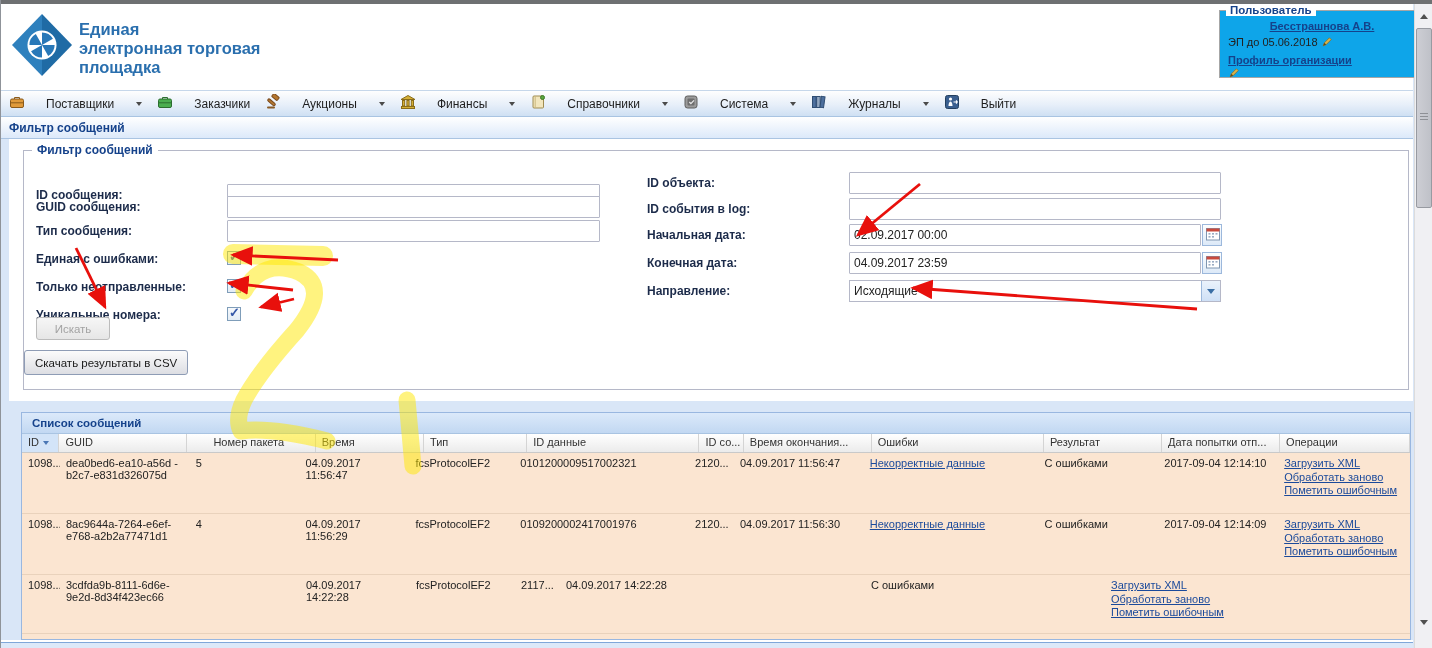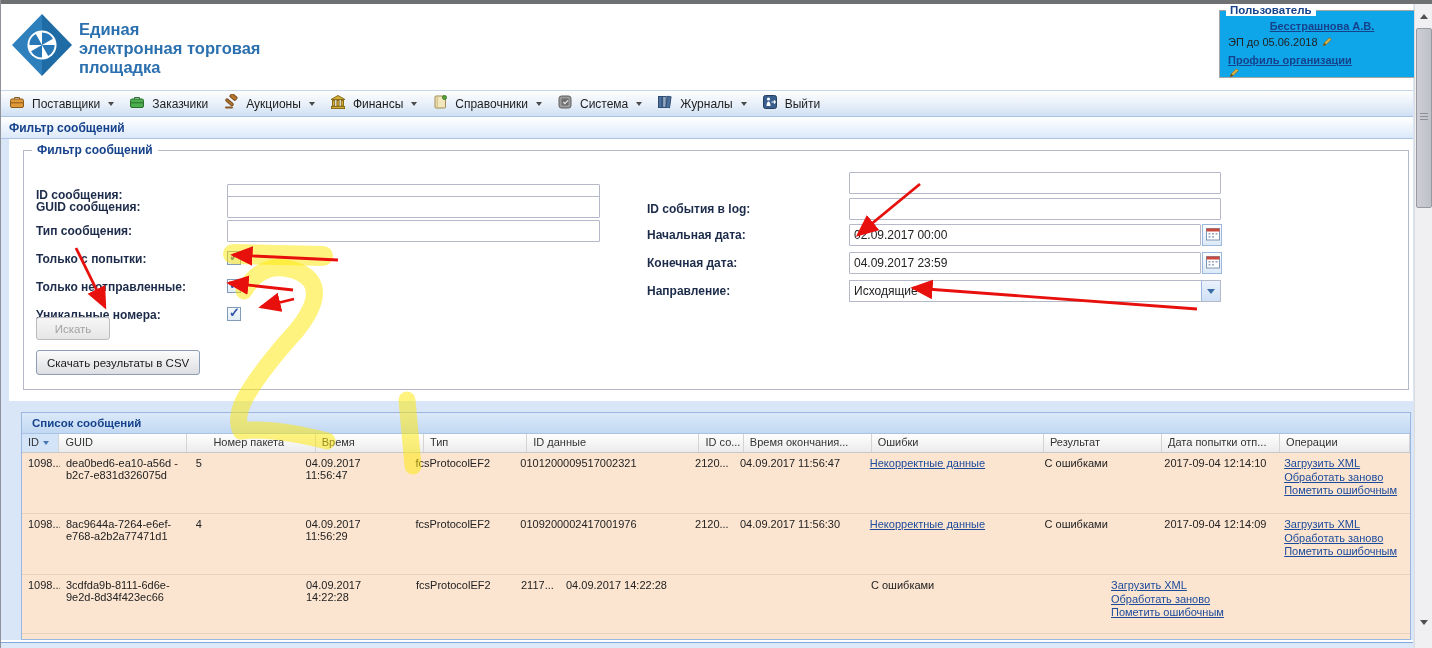--- a/index.html
+++ b/index.html
@@ -15,21 +15,21 @@
   .user-box .legend{position:absolute;left:6px;top:-7px;background:#fff;padding:0 4px;font-weight:bold;color:#15428b;font-size:11.5px;}
   .user-box .row{margin:4px 0 1px 8px;}
   .ulink{color:#15428b;font-weight:bold;text-decoration:underline;cursor:pointer;}
   .cert{color:#222;}
   .pencil{display:inline-block;vertical-align:middle;margin-left:3px;}
 
   
   .menubar{position:absolute;left:0;top:90px;width:1412px;height:27px;
     background:linear-gradient(#fefefe,#e7eff9 55%,#cfe0f3);border-top:1px solid #c6d7ea;border-bottom:1px solid #a9c4e2;box-sizing:border-box;
     display:flex;align-items:center;padding-left:8px;gap:15px;}
-  .menu-item{display:flex;align-items:center;gap:7px;font-size:12px;color:#1e1e1e;cursor:pointer;white-space:nowrap;}
+  .menu-item{display:flex;align-items:center;gap:21px;font-size:12px;color:#1e1e1e;cursor:pointer;white-space:nowrap;}
   .mi-arrow{width:0;height:0;border-left:3.5px solid transparent;border-right:3.5px solid transparent;border-top:4px solid #4a4a4a;margin-left:1px;}
 
   
   .titlebar{position:absolute;left:0;top:117px;width:1412px;height:22px;background:linear-gradient(#ffffff,#dce9fa);
     border-bottom:1px solid #aac4e2;box-sizing:border-box;display:flex;align-items:center;}
   .titlebar span{font-size:12px;font-weight:bold;color:#15428b;margin-left:8px;}
 
   
   .filter-region{position:absolute;left:8px;top:139px;width:1404px;height:262px;background:#ffffff;}
   .fset{position:absolute;left:14px;top:11px;width:1384px;height:238px;border:1px solid #b5b8c8;}
@@ -44,21 +44,21 @@
   .cal-btn{position:absolute;left:1166px;top:0;width:20px;height:22px;border:1px solid #9cb8dc;background:linear-gradient(#fdfefe,#dcE9f8);box-sizing:border-box;cursor:pointer;padding:1px 0 0 1px;}
   .sel-wrap{position:absolute;left:813px;top:0;width:372px;height:22px;border:1px solid #b5b8c8;background:#fff;box-sizing:border-box;cursor:pointer;}
   .sel-text{position:absolute;left:4px;top:3px;font-size:12px;color:#222;}
   .sel-trig{position:absolute;right:0;top:0;width:18px;height:20px;background:linear-gradient(#eaf2fc,#cfe0f6);border-left:1px solid #9cb8dc;}
   .sel-trig:after{content:"";position:absolute;left:5px;top:8px;width:0;height:0;border-left:4px solid transparent;border-right:4px solid transparent;border-top:5px solid #3a6ea5;}
   .cbx{position:absolute;left:191px;top:3px;width:14px;height:14px;border:1px solid #7f9db9;background:linear-gradient(#f6f9fc,#e3ecf5);box-sizing:border-box;cursor:pointer;}
   .cbx .tick{position:absolute;left:1px;top:-3px;font-size:13px;font-weight:bold;color:#3558a8;}
   .btn{font-family:"Liberation Sans",sans-serif;font-size:11.5px;border:1px solid #8e9cb5;border-radius:3px;background:linear-gradient(#fbfbfb,#dddee3);padding:3px 10px;color:#1a1a1a;cursor:pointer;}
   .btn[disabled]{color:#a3a3a3;border-color:#bcbcbc;background:linear-gradient(#f6f6f6,#e6e6e6);cursor:default;}
   #search-btn{position:absolute;left:12px;top:166px;width:74px;height:23px;}
-  #csv-btn{position:absolute;left:12px;top:199px;height:25px;}
+  #csv-btn{position:absolute;left:0;top:199px;height:25px;}
 
   
   .grid-panel{position:absolute;left:20px;top:412px;width:1390px;height:228px;overflow:hidden;background:#fff;border:1px solid #99b7e0;box-sizing:border-box;}
   .grid-title{height:20px;background:linear-gradient(#dbe9fa,#c2d8f2);border-bottom:1px solid #a9c4e2;display:flex;align-items:center;}
   .grid-title span{font-size:11.5px;font-weight:bold;color:#15428b;margin-left:10px;}
   .grid-head{height:18px;display:flex;background:linear-gradient(#ffffff,#ebebeb);border-bottom:1px solid #c9c9c9;}
   .hcell{box-sizing:border-box;border-right:1px solid #d4d4d4;font-size:11px;color:#333;padding:2px 0 0 6px;white-space:nowrap;overflow:hidden;cursor:pointer;}
   .hcell.sorted{background:#d3e4f8;}
   .sort-arrow{display:inline-block;width:0;height:0;border-left:3.5px solid transparent;border-right:3.5px solid transparent;border-top:4px solid #4a77b5;margin-left:4px;vertical-align:middle;}
   .grid-row{display:flex;background:var(--row-bg,#fbe5d1);border-bottom:1px solid #e9d2bc;cursor:pointer;}
@@ -222,38 +222,39 @@
           </div>
           <div class="frow" style="top: 45px;">
             <div class="flabel">GUID сообщения:</div>
             <input class="tinput left-in" style="">
           </div>
           <div class="frow" style="top: 69px;">
             <div class="flabel">Тип сообщения:</div>
             <input class="tinput left-in" style="">
           </div>
           <div class="frow" style="top: 97px;">
-            <div class="flabel">Только с попытки:</div>
+            <div class="flabel">Единая с ошибками:</div>
             <div class="cbx">
               <span class="tick">✓</span>
             </div>
           </div>
           <div class="frow" style="top: 125px;">
             <div class="flabel">Только неотправленные:</div>
             <div class="cbx">
               <span class="tick">✓</span>
             </div>
           </div>
           <div class="frow" style="top: 153px;">
             <div class="flabel">Уникальные номера:</div>
             <div class="cbx">
               <span class="tick">✓</span>
             </div>
           </div>
           <div class="frow" style="top: 21px;">
+            <div class="flabel rlabel">ID объекта:</div>
             <input class="tinput right-in" style="">
           </div>
           <div class="frow" style="top: 47px;">
             <div class="flabel rlabel">ID события в log:</div>
             <input class="tinput right-in" style="">
           </div>
           <div class="frow" style="top: 73px;">
             <div class="flabel rlabel">Начальная дата:</div>
             <input class="tinput right-date" value="02.09.2017 00:00" style="">
             <button class="cal-btn"><svg width="16" height="16" viewBox="0 0 16 16">

